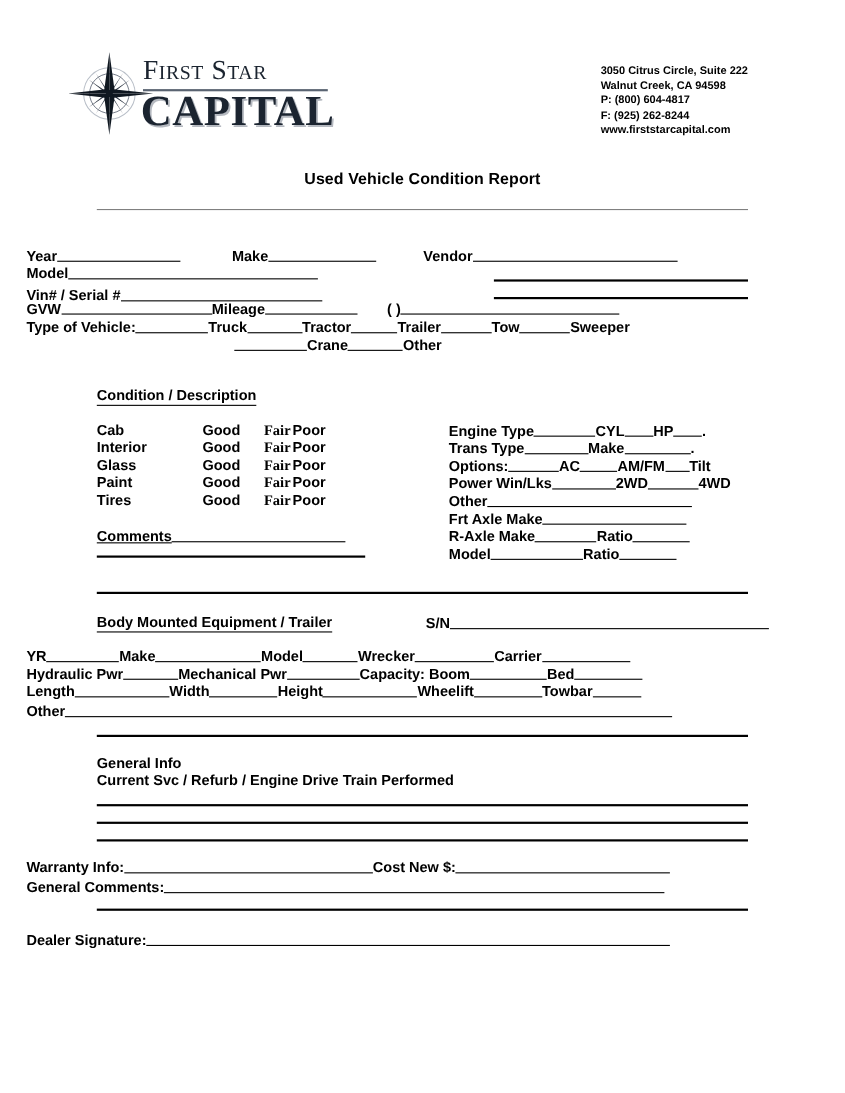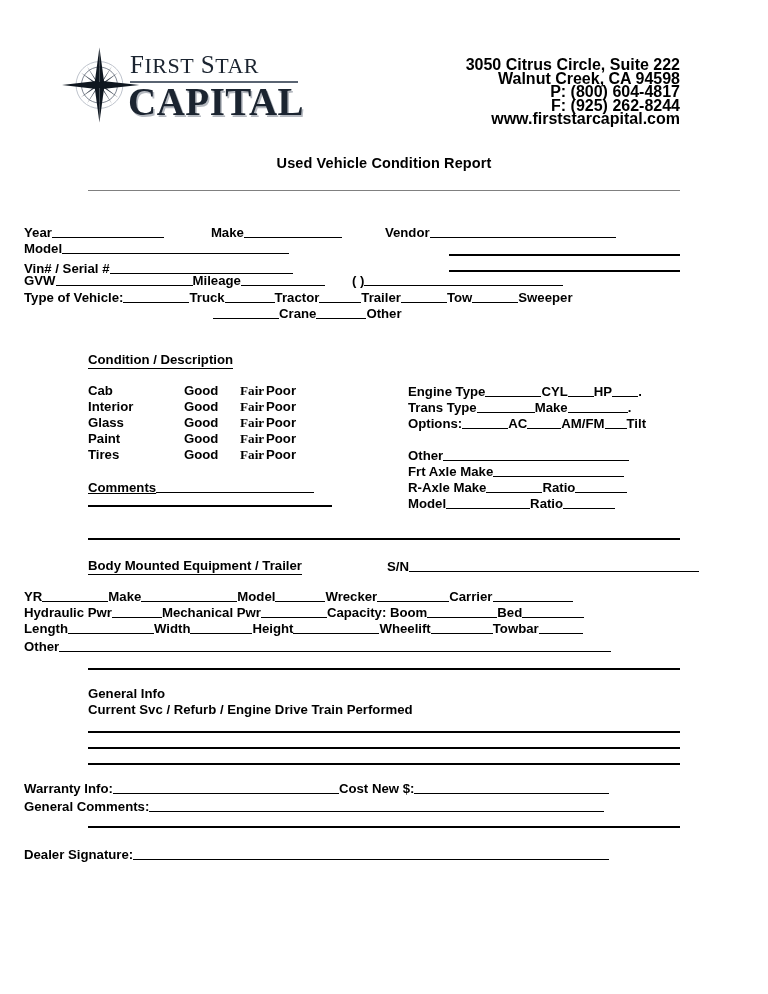--- a/index.html
+++ b/index.html
@@ -58,21 +58,21 @@
     left: 2px;
     top: 8px;
     font-family: "Liberation Serif", serif;
     font-size: 25px;
     letter-spacing: 0.5px;
     color: #1b2430;
     white-space: nowrap;
     line-height: 1;
   }
   .logo-first-star .cap { font-size: 25px; }
-  .logo-first-star .sc { font-size: 22px; }
+  .logo-first-star .sc { font-size: 18px; }
   .logo-rule {
     position: absolute;
     left: 2px;
     top: 37px;
     width: 168px;
     height: 1.5px;
     background: #5a6472;
   }
   .logo-capital {
     position: absolute;
@@ -85,22 +85,21 @@
     color: #1b2430;
     white-space: nowrap;
     line-height: 1.05;
     text-shadow: 1.5px 1.5px 0 rgba(120,128,140,0.55);
   }
 
   .address {
     position: absolute;
     right: 88px;
     top: 58px;
-    text-align: right;
-    font-size: 16px;
+    font-size: 10px;
     font-weight: bold;
     line-height: 13.6px;
     white-space: nowrap;
   }
 
   
   .doc-title {
     position: absolute;
     left: 88px;
     top: 155px;
@@ -291,20 +290,23 @@
 
   <div class="rcol" style="top:383px;">
     <span>Engine Type</span><span class="ul" style="width:56px;"></span><span>CYL</span><span class="ul" style="width:26px;"></span><span>HP</span><span class="ul" style="width:26px;"></span><span>.</span>
   </div>
   <div class="rcol" style="top:399px;">
     <span>Trans Type</span><span class="ul" style="width:58px;"></span><span>Make</span><span class="ul" style="width:60px;"></span><span>.</span>
   </div>
   <div class="rcol" style="top:415px;">
     <span>Options:</span><span class="ul" style="width:46px;"></span><span>AC</span><span class="ul" style="width:34px;"></span><span>AM/FM</span><span class="ul" style="width:22px;"></span><span>Tilt</span>
   </div>
+  <div class="rcol" style="top:431px;">
+    <span>Power Win/Lks</span><span class="ul" style="width:58px;"></span><span>2WD</span><span class="ul" style="width:46px;"></span><span>4WD</span>
+  </div>
   <div class="rcol" style="top:447px;">
     <span>Other</span><span class="ul" style="width:186px;"></span>
   </div>
   <div class="rcol" style="top:463px;">
     <span>Frt Axle Make</span><span class="ul" style="width:131px;"></span>
   </div>
   <div class="rcol" style="top:479px;">
     <span>R-Axle Make</span><span class="ul" style="width:56px;"></span><span>Ratio</span><span class="ul" style="width:52px;"></span>
   </div>
   <div class="rcol" style="top:495px;">

